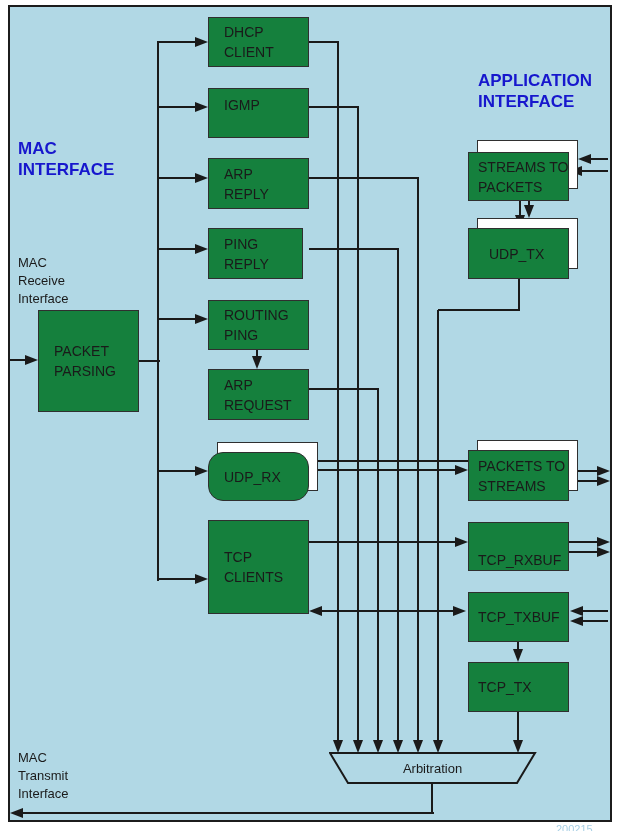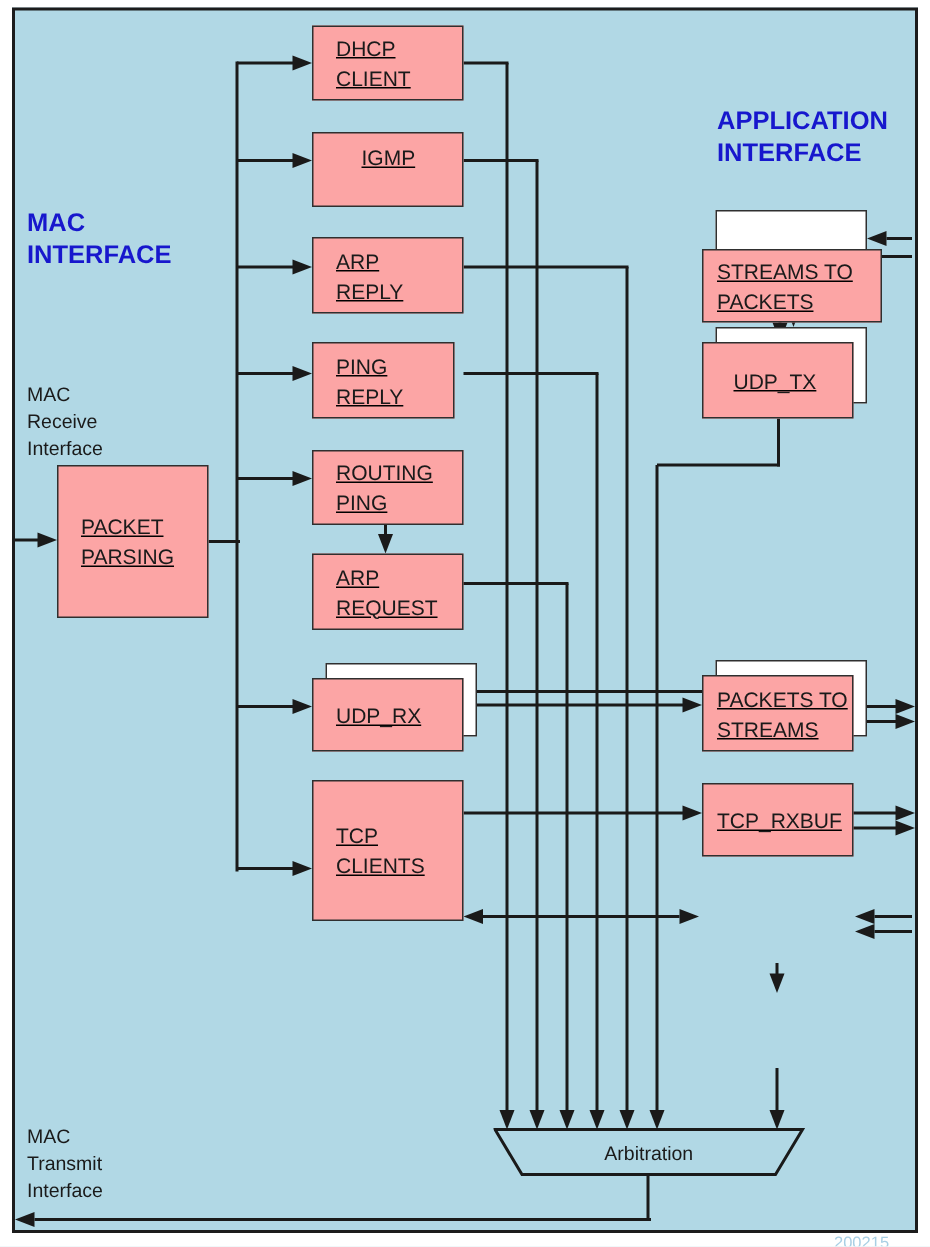--- a/index.html
+++ b/index.html
@@ -2,28 +2,28 @@
 <html><head>
 <meta charset="utf-8">
 <style>
   html,body{margin:0;padding:0;background:#fff;}
   #canvas{position:relative;width:620px;height:831px;background:#ffffff;overflow:hidden;
           font-family:"Liberation Sans", sans-serif;}
   #frame{position:absolute;left:8px;top:5px;width:604px;height:817px;box-sizing:border-box;
          border:2px solid #1c1c1c;background:#b1d8e5;z-index:1;}
   .wire{position:absolute;background:#1a1a1a;z-index:2;}
   .ah{position:absolute;width:0;height:0;z-index:2;}
-  .box{position:absolute;box-sizing:border-box;background:#fca5a5;border:1.5px solid #2f2f2f;
-       z-index:4;display:flex;align-items:center;text-decoration:underline;}
+  .box{position:absolute;box-sizing:border-box;background:#15803d;border:1.5px solid #2f2f2f;
+       z-index:4;display:flex;align-items:center;}
   .backbox{position:absolute;box-sizing:border-box;background:#ffffff;border:1.5px solid #2f2f2f;z-index:3;}
   .box .lbl{white-space:pre;font-size:14px;line-height:20px;color:#1a1a1a;}
   .padL .lbl{padding-left:15px;}
   .padR .lbl{padding-left:9px;}
   .top{align-items:flex-start;}
-  .top .lbl{padding-top:6px;margin-left:17px;}
+  .top .lbl{padding-top:6px;}
   .bluelbl{position:absolute;z-index:5;color:#1717cd;font-weight:bold;font-size:17px;
            line-height:21px;white-space:pre;}
   .smalllbl{position:absolute;z-index:5;color:#1a1a1a;font-size:13px;line-height:18px;white-space:pre;}
   #arb-shape{position:absolute;left:329px;top:752px;z-index:2;}
   #arb-label{position:absolute;left:348px;top:761px;width:169px;text-align:center;z-index:5;
              font-size:13px;color:#1a1a1a;}
   #watermark{position:absolute;left:556px;top:823px;z-index:6;font-size:11px;color:#a8cfe4;}
 </style>
 </head>
 <body>
@@ -67,40 +67,46 @@
 REPLY</span>
     </div>
   <div class="box padL" style="left:208px;top:300px;width:101px;height:50px;">
     <span class="lbl">ROUTING
 PING</span>
     </div>
   <div class="box padL" style="left:208px;top:369px;width:101px;height:51px;">
     <span class="lbl">ARP
 REQUEST</span>
     </div>
-  <div class="box padL" style="left:208px;top:452px;width:101px;height:49px;">
+  <div class="box padL" style="left:208px;top:452px;width:101px;height:49px;border-radius:15px;">
     <span class="lbl">UDP_RX</span>
     </div>
   <div class="box padL" style="left:208px;top:520px;width:101px;height:94px;">
     <span class="lbl">TCP
 CLIENTS</span>
     </div>
-  <div class="box padR" style="left:468px;top:166px;width:120px;height:49px;">
+  <div class="box padR" style="left:468px;top:152px;width:101px;height:49px;">
     <span class="lbl">STREAMS TO
 PACKETS</span>
     </div>
   <div class="box padR" style="left:468px;top:228px;width:101px;height:51px;">
     <span class="lbl" style="padding-left:20px;text-align:right;">UDP_TX</span>
     </div>
   <div class="box padR" style="left:468px;top:450px;width:101px;height:51px;">
     <span class="lbl">PACKETS TO
 STREAMS</span>
     </div>
-  <div class="box padR" style="left:468px;top:522px;width:101px;height:49px;">
+  <div class="box padR" style="left:468px;top:522px;width:101px;height:49px;align-items:flex-end;">
     <span class="lbl">TCP_RXBUF</span>
+    </div>
+  <div class="box padR" style="left:468px;top:592px;width:101px;height:50px;">
+    <span class="lbl">TCP_TXBUF</span>
+    </div>
+  <div class="box padR" style="left:468px;top:662px;width:101px;height:50px;">
+    <span class="lbl">TCP_TX</span>
     </div>
 
   <svg id="arb-shape" width="208" height="32">
     <polygon points="1,1 206,1 188,31 19,31" fill="#b1d8e5" stroke="#1a1a1a" stroke-width="2"></polygon>
   </svg>
   <div id="arb-label">Arbitration</div>
 
   <div id="watermark">200215</div>
 <div class="wire" style="left: 10px; top: 359px; width: 17px; height: 2px;"></div>
     <div class="wire" style="left: 139px; top: 360px; width: 21px; height: 2px;"></div>

